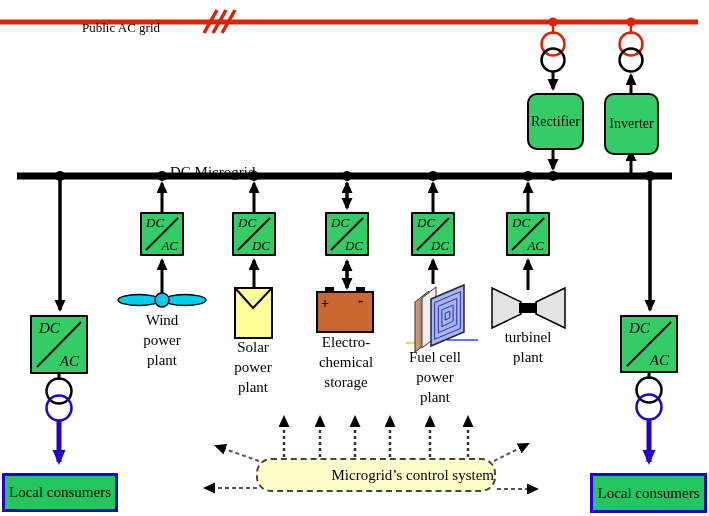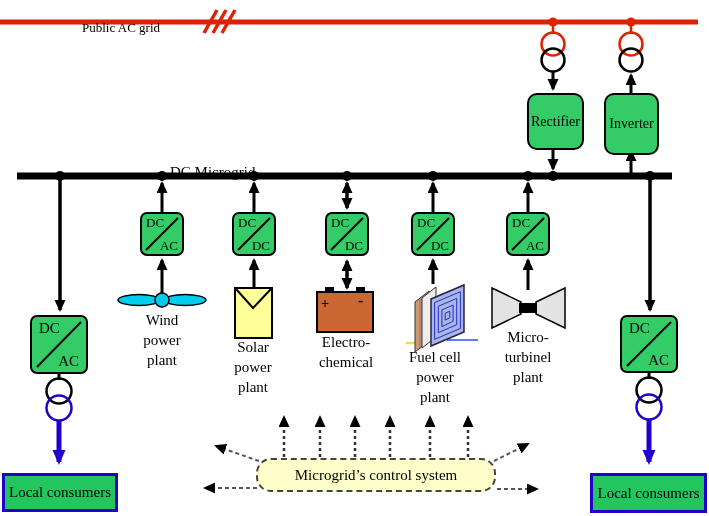--- a/index.html
+++ b/index.html
@@ -5,21 +5,21 @@
   html,body { margin:0; padding:0; background:#fff; }
   * { box-sizing:border-box; }
   #canvas {
     position:relative; width:709px; height:516px; background:#ffffff;
     font-family:"Liberation Serif","DejaVu Serif",serif; color:#000; overflow:hidden;
   }
   #wires { position:absolute; left:0; top:0; z-index:1; }
   .lbl { position:absolute; z-index:3; white-space:nowrap; }
   .conv-box {
     position:absolute; z-index:2; background:#33cc66;
-    border:2px solid #000; border-radius:7px;
+    border:2px solid #000; border-radius:1px;font-style:italic;
   }
   .conv-box svg.diag { position:absolute; left:0; top:0; width:100%; height:100%; }
   .conv-box .tl { position:absolute; top:1px; left:4px; font-size:13px; }
   .conv-box .br { position:absolute; bottom:0; right:4px; font-size:13px; }
   .conv-box.big .tl { font-size:15px; top:3px; left:7px; }
   .conv-box.big .br { font-size:15px; bottom:2px; right:7px; }
   .named-box {
     position:absolute; z-index:2; background:#33cc66; border:2px solid #000;
     border-radius:10px; display:flex; align-items:center; justify-content:center;
     font-size:14px;
@@ -27,21 +27,21 @@
   .src-label {
     position:absolute; z-index:3; width:100px; text-align:center;
     font-size:15px; line-height:20px;
   }
   .consumer-box {
     position:absolute; z-index:2; background:#22c55e; border:3px solid #2200cc;
     display:flex; align-items:center; justify-content:center; font-size:15px;
   }
   .control-box {
     position:absolute; z-index:2; background:#ffffcc; border:2px dashed #444;
-    border-radius:15px; display:flex; align-items:center; justify-content:center;
+    border-radius:15px; display:flex; align-items:center; justify-content:flex-end;
     font-size:15px;
   }
 </style>
 </head>
 <body>
 
 <div id="canvas">
 
   <svg id="wires" width="709" height="516" viewBox="0 0 709 516">
     <defs>
@@ -242,28 +242,28 @@
     <div>plant</div>
   </div>
   <div class="src-label" style="left:203px; top:337px;">
     <div>Solar</div>
     <div>power</div>
     <div>plant</div>
   </div>
   <div class="src-label" style="left:296px; top:332px;">
     <div>Electro-</div>
     <div>chemical</div>
+    <div>storage</div>
   </div>
   <div class="src-label" style="left:385px; top:347px;">
     <div>Fuel cell</div>
     <div>power</div>
     <div>plant</div>
   </div>
   <div class="src-label" style="left:478px; top:327px;">
-    <div>Micro-</div>
     <div>turbinel</div>
     <div>plant</div>
   </div>
 
   <div class="consumer-box" style="left:2px; top:473px; width:116px; height:39px;">
     <span>Local consumers</span>
   </div>
   <div class="consumer-box" style="left:590px; top:473px; width:117px; height:40px;">
     <span>Local consumers</span>
   </div>

